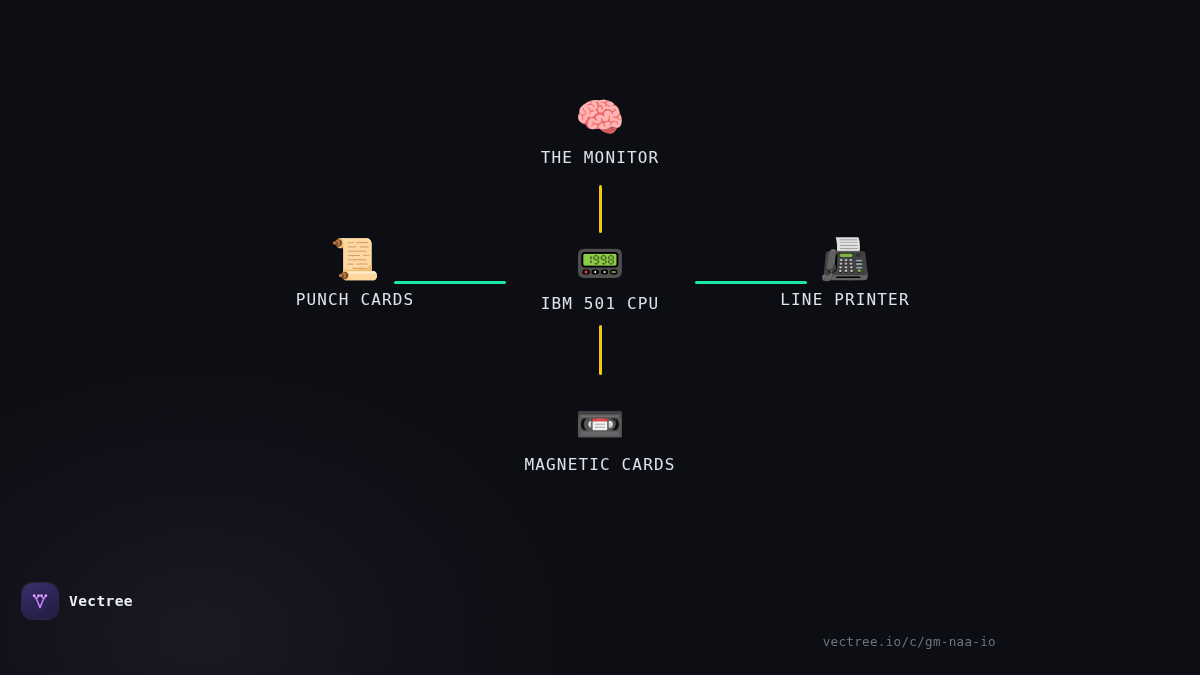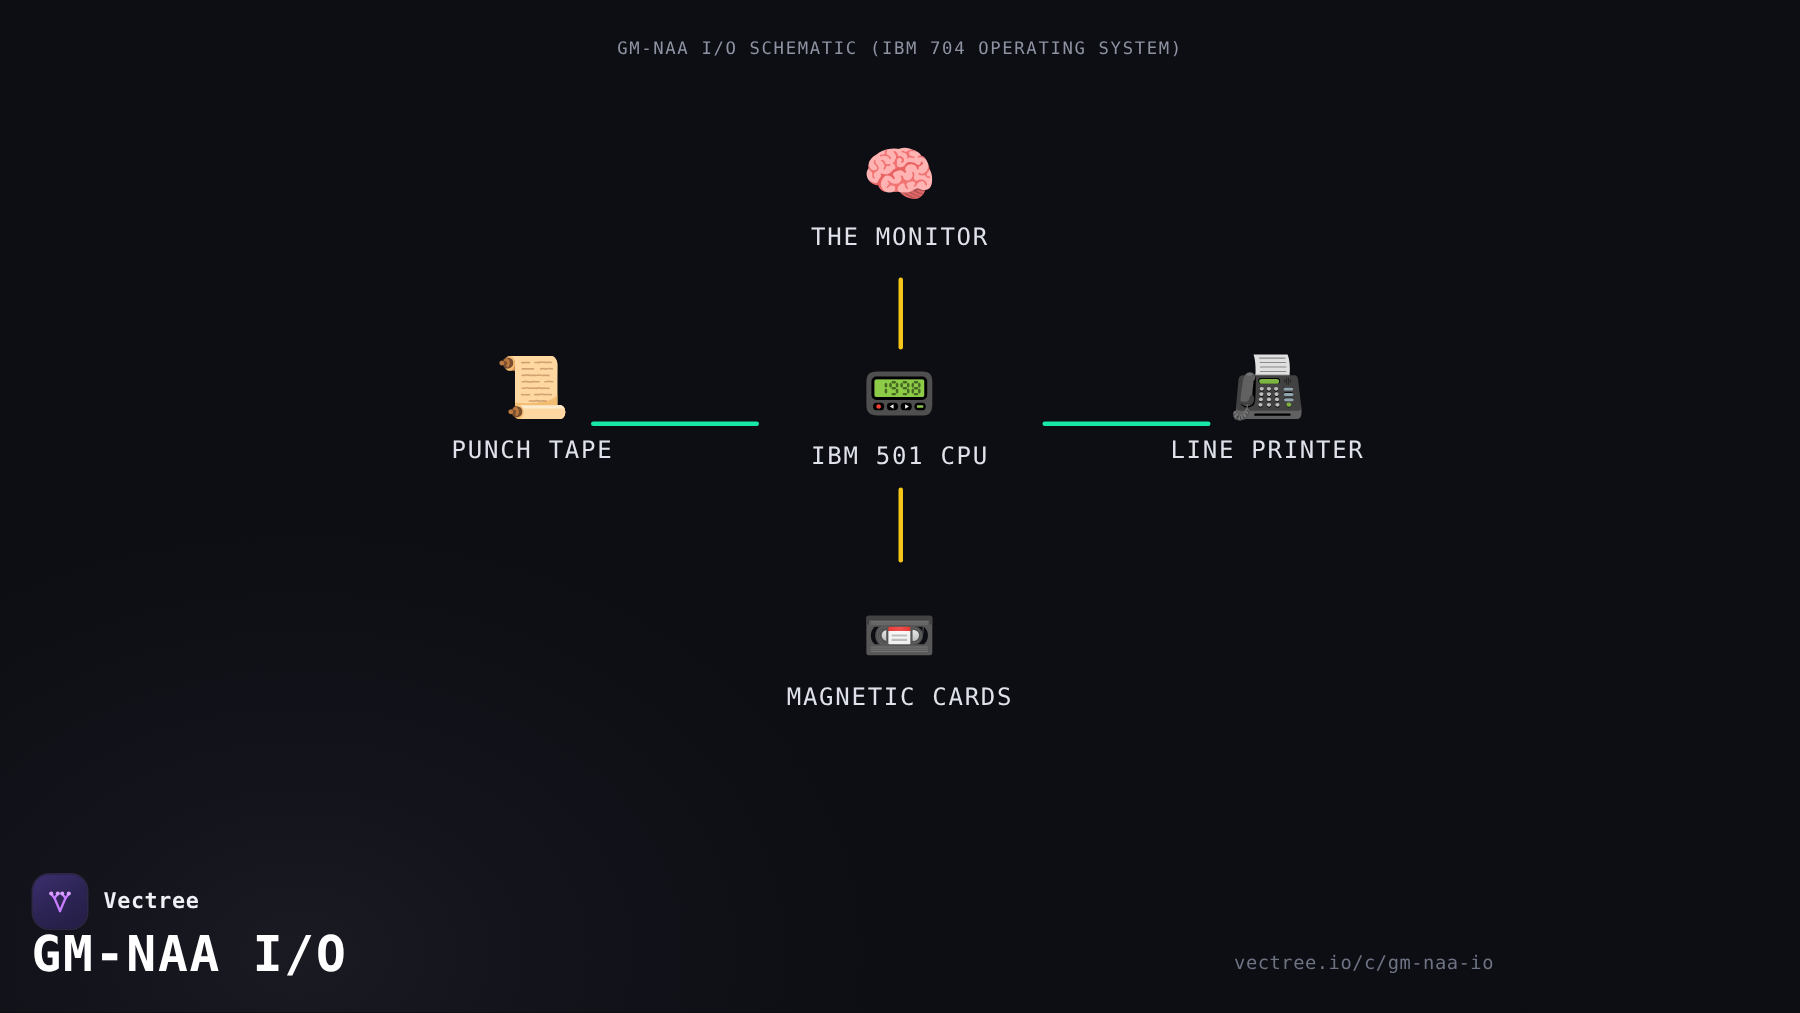--- a/index.html
+++ b/index.html
@@ -143,36 +143,35 @@
     text-align: right;
   }
 </style>
 </head>
 <body>
 
 <div id="canvas">
 
   <div class="glow"></div>
 
-  <div class="diagram-title">GM-NAA I/O SCHEMATIC (IBM 704 OPERATING SYSTEM)</div>
 
   <div id="edge-layer">
       <div class="edge edge-v" style="left: 599px; top: 185px; background: rgb(245, 197, 24); height: 48px;"></div>
       <div class="edge edge-v" style="left: 599px; top: 325px; background: rgb(245, 197, 24); height: 50px;"></div>
       <div class="edge edge-h" style="left: 394px; top: 281px; background: rgb(23, 232, 168); width: 112px;"></div>
       <div class="edge edge-h" style="left: 695px; top: 281px; background: rgb(23, 232, 168); width: 112px;"></div>
     </div>
   <div id="node-layer">
       <div class="node" style="left: 600px; top: 93px;">
         <div class="node-glyph">🧠</div>
         <div class="node-label">THE MONITOR</div>
       </div>
       <div class="node" style="left: 355px; top: 235px;">
         <div class="node-glyph">📜</div>
-        <div class="node-label">PUNCH TAPE</div>
+        <div class="node-label">PUNCH CARDS</div>
       </div>
       <div class="node" style="left: 600px; top: 239px;">
         <div class="node-glyph">📟</div>
         <div class="node-label">IBM 501 CPU</div>
       </div>
       <div class="node" style="left: 845px; top: 235px;">
         <div class="node-glyph">📠</div>
         <div class="node-label">LINE PRINTER</div>
       </div>
       <div class="node" style="left: 600px; top: 400px;">
@@ -198,18 +197,17 @@
             <circle cx="5.6" cy="6.2" r="1.5"></circle>
             <circle cx="10.4" cy="6.2" r="1.5"></circle>
             <circle cx="13.6" cy="6.2" r="1.5"></circle>
             <circle cx="18.4" cy="6.2" r="1.5"></circle>
           </g>
         </svg>
       </div>
       <div class="brand-name">Vectree</div>
     </div>
 
-    <div class="footer-title">GM-NAA I/O</div>
 
     <div class="footer-url">vectree.io/c/gm-naa-io</div>
   </div>
 
 </div>
 
 </body></html>

